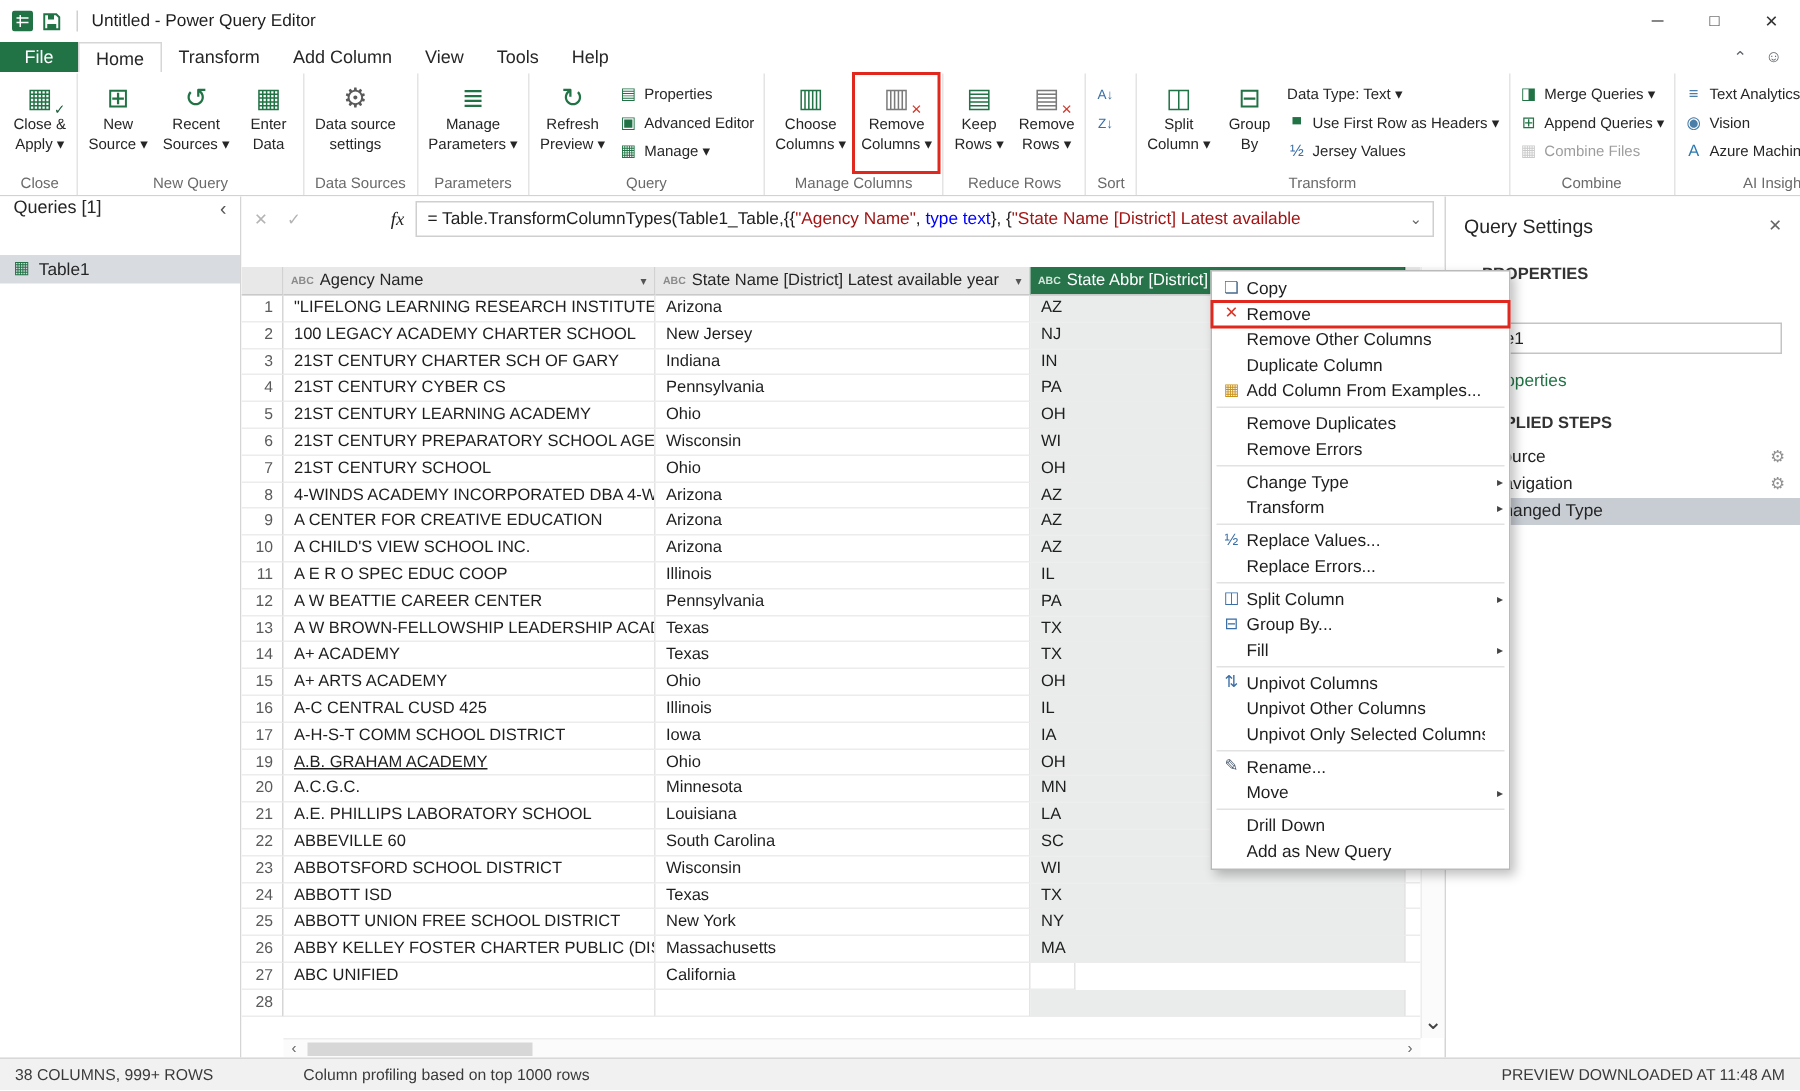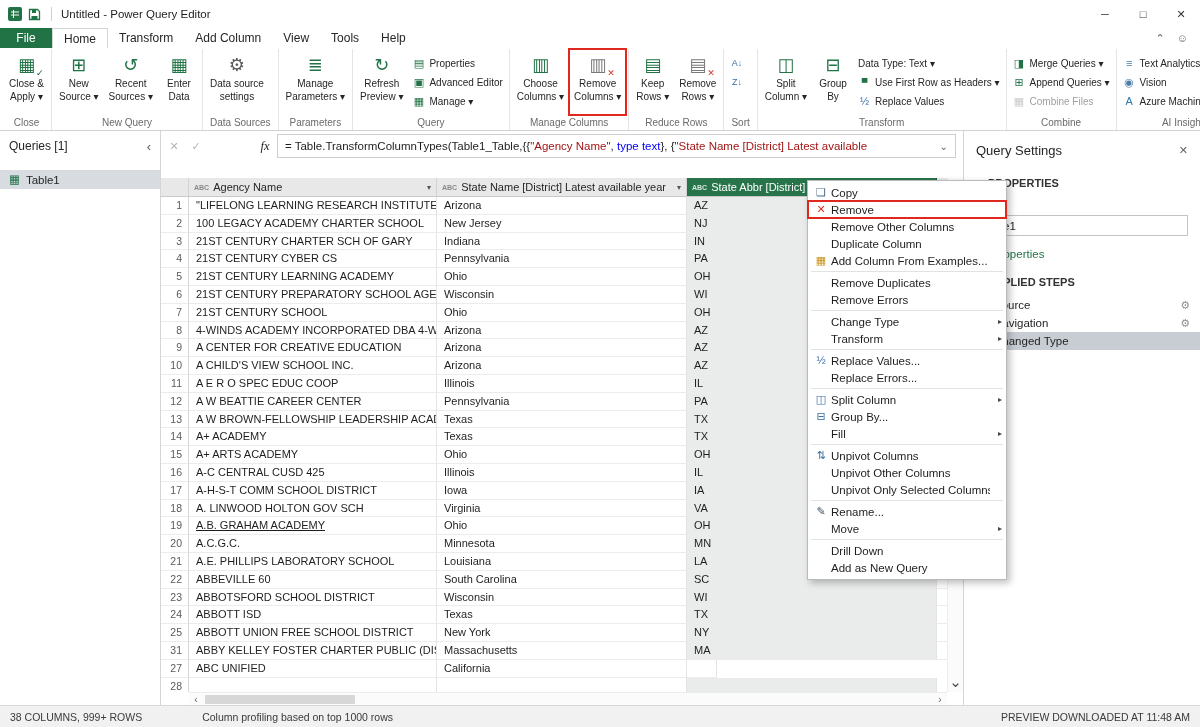--- a/index.html
+++ b/index.html
@@ -37,21 +37,21 @@
 
 
 .icon{position:relative;display:inline-flex;align-items:center;justify-content:center;line-height:1;}
 .icon.big{font-size:18px;width:26px;height:21px;}
 .icon.small{font-size:11px;width:13px;}
 .icon .ov{position:absolute;right:-4px;bottom:-3px;font-size:9px;font-weight:700;}
 
 
 .main{position:absolute;top:131px;left:0;right:0;bottom:22px;display:flex;background:#fff;}
 .queries-panel{width:161px;border-right:1px solid #d5d5d5;display:flex;flex-direction:column;background:#fff;}
-.qp-header{height:30px;display:flex;align-items:center;padding:0 9px;font-size:12px;color:#252525;}
+.qp-header{height:30px;display:flex;padding:0 9px;font-size:12px;color:#252525;}
 .qp-collapse{margin-left:auto;color:#555;font-size:13px;}
 .qp-item{height:19px;display:flex;align-items:center;gap:6px;padding:0 9px;font-size:11.5px;margin-top:9px;}
 .qp-item.selected{background:#d8dce1;}
 .center{flex:1;display:flex;flex-direction:column;min-width:0;background:#fff;}
 
 
 .formula-row{height:30px;display:flex;align-items:center;padding:3px 7px 3px 3px;gap:2px;}
 .fbtn{width:20px;text-align:center;color:#b4b4b4;font-size:11px;}
 .fbtn.fx{color:#1e1e1e;font-style:italic;font-family:"Liberation Serif",serif;font-size:12.5px;margin-left:47px;}
 .finput{flex:1;height:24px;border:1px solid #cfcfcf;background:#fff;display:flex;align-items:center;padding:0 7px;font-size:11.5px;white-space:nowrap;overflow:hidden;}
@@ -358,21 +358,21 @@
             <div class="rbtn-small">
               <span class="icon small">
                 <span style="color: rgb(33, 115, 70); font-size: 8px;">▀</span>
               </span>
               <span>Use First Row as Headers ▾</span>
             </div>
             <div class="rbtn-small">
               <span class="icon small">
                 <span style="color: rgb(59, 110, 165);">½</span>
               </span>
-              <span>Replace Values</span>
+              <span>Jersey Values</span>
             </div>
           </div>
         </div>
         <div class="rgroup-label">Transform</div>
       </div>
       <div class="rgroup">
         <div class="rgroup-content">
           <div class="rstack">
             <div class="rbtn-small">
               <span class="icon small">
@@ -589,27 +589,20 @@
                 <div class="cell" style="width: 30px;"></div>
               </div>
               <div class="grow">
                 <div class="cell rownum">17</div>
                 <div class="cell" style="width: 248px;">A-H-S-T COMM SCHOOL DISTRICT</div>
                 <div class="cell" style="width: 250px;">Iowa</div>
                 <div class="cell selcol" style="width: 250px;">IA</div>
                 <div class="cell" style="width: 30px;"></div>
               </div>
               <div class="grow">
-                <div class="cell rownum">18</div>
-                <div class="cell" style="width: 248px;">A. LINWOOD HOLTON GOV SCH</div>
-                <div class="cell" style="width: 250px;">Virginia</div>
-                <div class="cell selcol" style="width: 250px;">VA</div>
-                <div class="cell" style="width: 30px;"></div>
-              </div>
-              <div class="grow">
                 <div class="cell rownum">19</div>
                 <div class="cell" style="width: 248px; text-decoration: underline;">A.B. GRAHAM ACADEMY</div>
                 <div class="cell" style="width: 250px;">Ohio</div>
                 <div class="cell selcol" style="width: 250px;">OH</div>
                 <div class="cell" style="width: 30px;"></div>
               </div>
               <div class="grow">
                 <div class="cell rownum">20</div>
                 <div class="cell" style="width: 248px;">A.C.G.C.</div>
                 <div class="cell" style="width: 250px;">Minnesota</div>
@@ -645,21 +638,21 @@
                 <div class="cell" style="width: 30px;"></div>
               </div>
               <div class="grow">
                 <div class="cell rownum">25</div>
                 <div class="cell" style="width: 248px;">ABBOTT UNION FREE SCHOOL DISTRICT</div>
                 <div class="cell" style="width: 250px;">New York</div>
                 <div class="cell selcol" style="width: 250px;">NY</div>
                 <div class="cell" style="width: 30px;"></div>
               </div>
               <div class="grow">
-                <div class="cell rownum">31</div>
+                <div class="cell rownum">26</div>
                 <div class="cell" style="width: 248px;">ABBY KELLEY FOSTER CHARTER PUBLIC (DISTRICT)</div>
                 <div class="cell" style="width: 250px;">Massachusetts</div>
                 <div class="cell selcol" style="width: 250px;">MA</div>
                 <div class="cell" style="width: 30px;"></div>
               </div>
               <div class="grow">
                 <div class="cell rownum">27</div>
                 <div class="cell" style="width: 248px;">ABC UNIFIED</div>
                 <div class="cell" style="width: 250px;">California</div>
                 <div class="cell" style="width: 30px;"></div>

